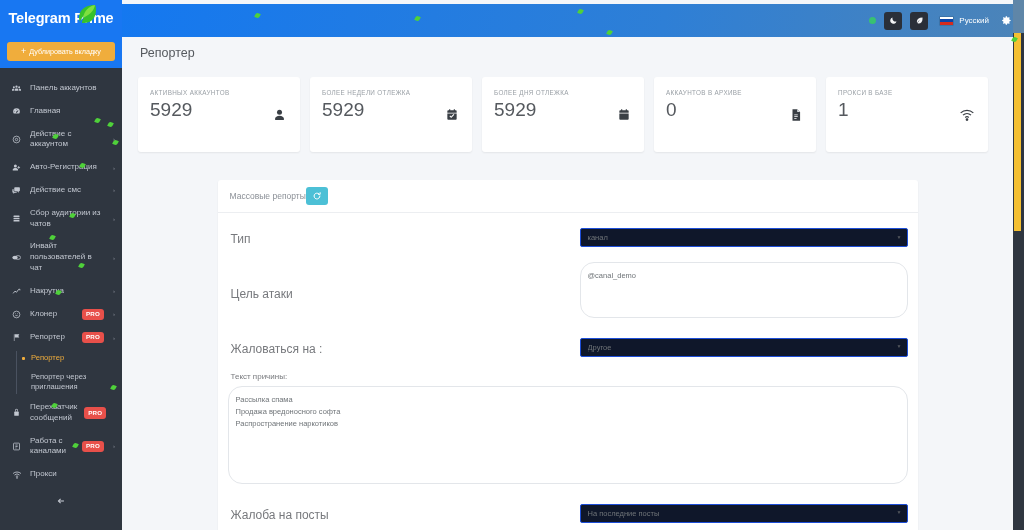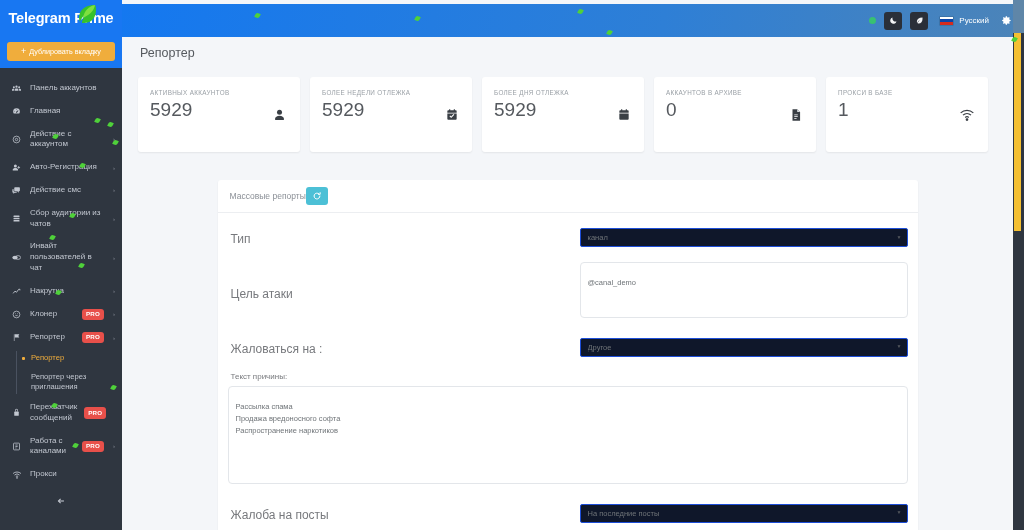--- a/index.html
+++ b/index.html
@@ -170,23 +170,23 @@
     padding: 0 14px 0 7px; font-family: inherit;
     appearance: none; -webkit-appearance: none; cursor: pointer;
     position: relative;
   }
   .sel-wrap { position: relative; }
   .sel-caret {
     position: absolute; right: 6px; top: 50%; transform: translateY(-50%);
     font-size: 5px; color: #55595e; pointer-events: none;
   }
   .ta {
-    width: 100%; border: 1px solid #e3e6ea; border-radius: 4px;
+    width: 100%; border: 1px solid #e3e6ea; border-radius: 14px;
     background: #ffffff; font-size: 7.5px; color: #6f7478;
-    padding: 14px 7px; font-family: inherit; resize: none; line-height: 1.6;
+    padding: 7px 7px; font-family: inherit; resize: none; line-height: 1.6;
   }
   .ta-target { height: 56px; }
   .full-row { display: block; margin-bottom: 14px; }
   .full-label {
     font-size: 8px; color: #77797d; margin-bottom: 5px; padding-left: 3px;
   }
   .ta-reason { height: 98px; }
 
   
   .vscroll-outer {

